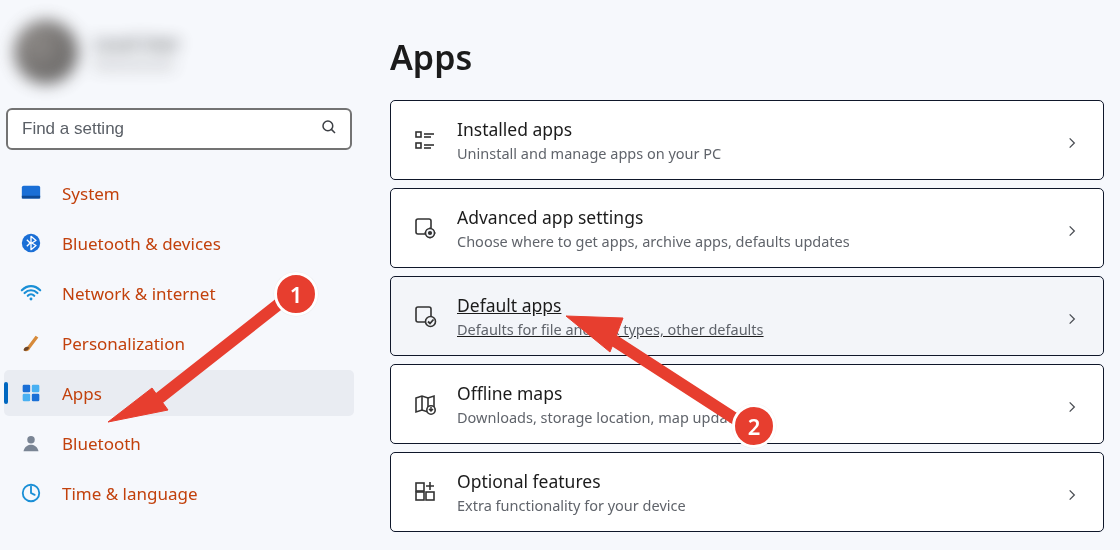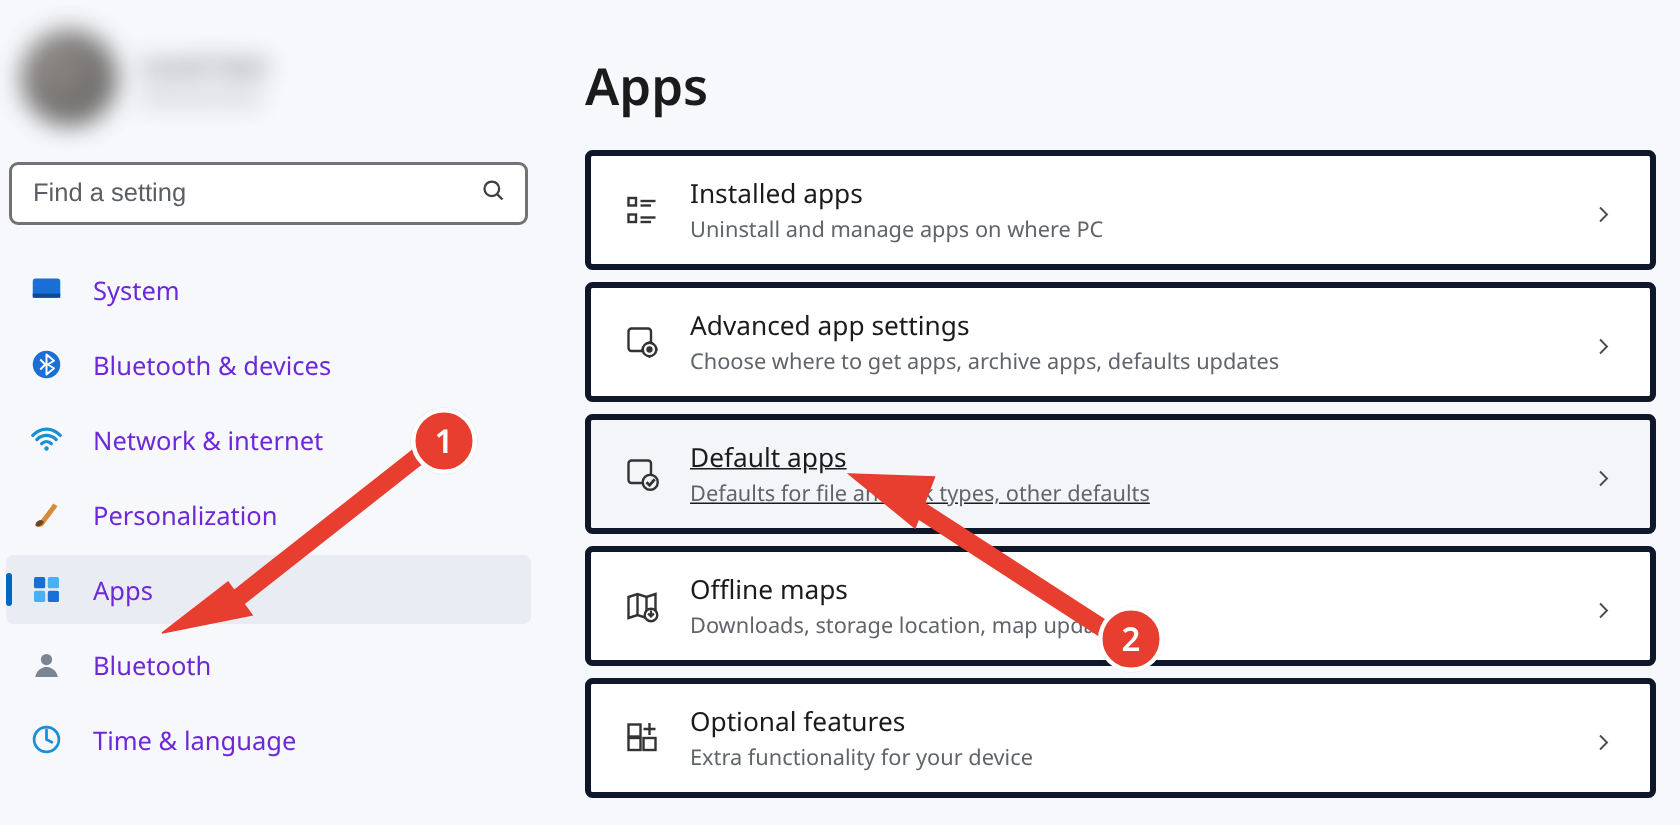--- a/index.html
+++ b/index.html
@@ -53,21 +53,21 @@
   .search svg { width: 18px; height: 18px; stroke:#3c3f44; }
   .nav { width: 350px; }
   .nav-item {
     height: 46px;
     display: flex;
     align-items: center;
     gap: 20px;
     padding: 0 0 0 16px;
     border-radius: 5px;
     font-size: 17px;
-    color:#6d28d9;
+    color:#c2410c;
     cursor: pointer;
     margin-bottom: 4px;
     position: relative;
   }
   .nav-item .ico { width: 22px; height: 22px; display:flex; align-items:center; justify-content:center; }
   .nav-item.active { background: #e9ecf2; }
   .nav-item.active::before {
     content:'';
     position:absolute;
     left:0; top:12px; bottom:12px; width:4px;
@@ -79,21 +79,21 @@
     padding: 34px 16px 0 34px;
     overflow: hidden;
   }
   .page-title {
     font-size: 34px;
     font-weight: 600;
     margin-bottom: 20px;
   }
   .card {
     background: #fff;
-    border: 4px solid #0f172a;
+    border: 1px solid #0f172a;
     border-radius: 5px;
     height: 80px;
     display: flex;
     align-items: center;
     padding: 0 24px 0 20px;
     margin-bottom: 8px;
     cursor: pointer;
   }
   .card.selected { background:#f3f5f9;text-decoration:underline; }
   .card .card-icon {
@@ -236,21 +236,21 @@
           <rect x="3" y="4" width="5" height="5"></rect>
           <rect x="3" y="15" width="5" height="5"></rect>
           <line x1="11" y1="6" x2="21" y2="6"></line>
           <line x1="11" y1="17" x2="21" y2="17"></line>
           <line x1="11" y1="9" x2="18" y2="9"></line>
           <line x1="11" y1="20" x2="18" y2="20"></line>
         </svg>
     </span>
     <div class="titles">
       <div class="t1">Installed apps</div>
-      <div class="t2">Uninstall and manage apps on where PC</div>
+      <div class="t2">Uninstall and manage apps on your PC</div>
     </div>
     <span class="chevR"><svg viewBox="0 0 24 24" fill="none" stroke-width="2.2">
           <polyline points="8 4 16 12 8 20"></polyline>
         </svg></span>
   </div>
 
   <div class="card">
     <span class="card-icon">
       <svg width="24" height="24" viewBox="0 0 24 24" fill="none" stroke="#333" stroke-width="1.6">
           <rect x="3" y="3" width="15" height="15" rx="2"></rect>

